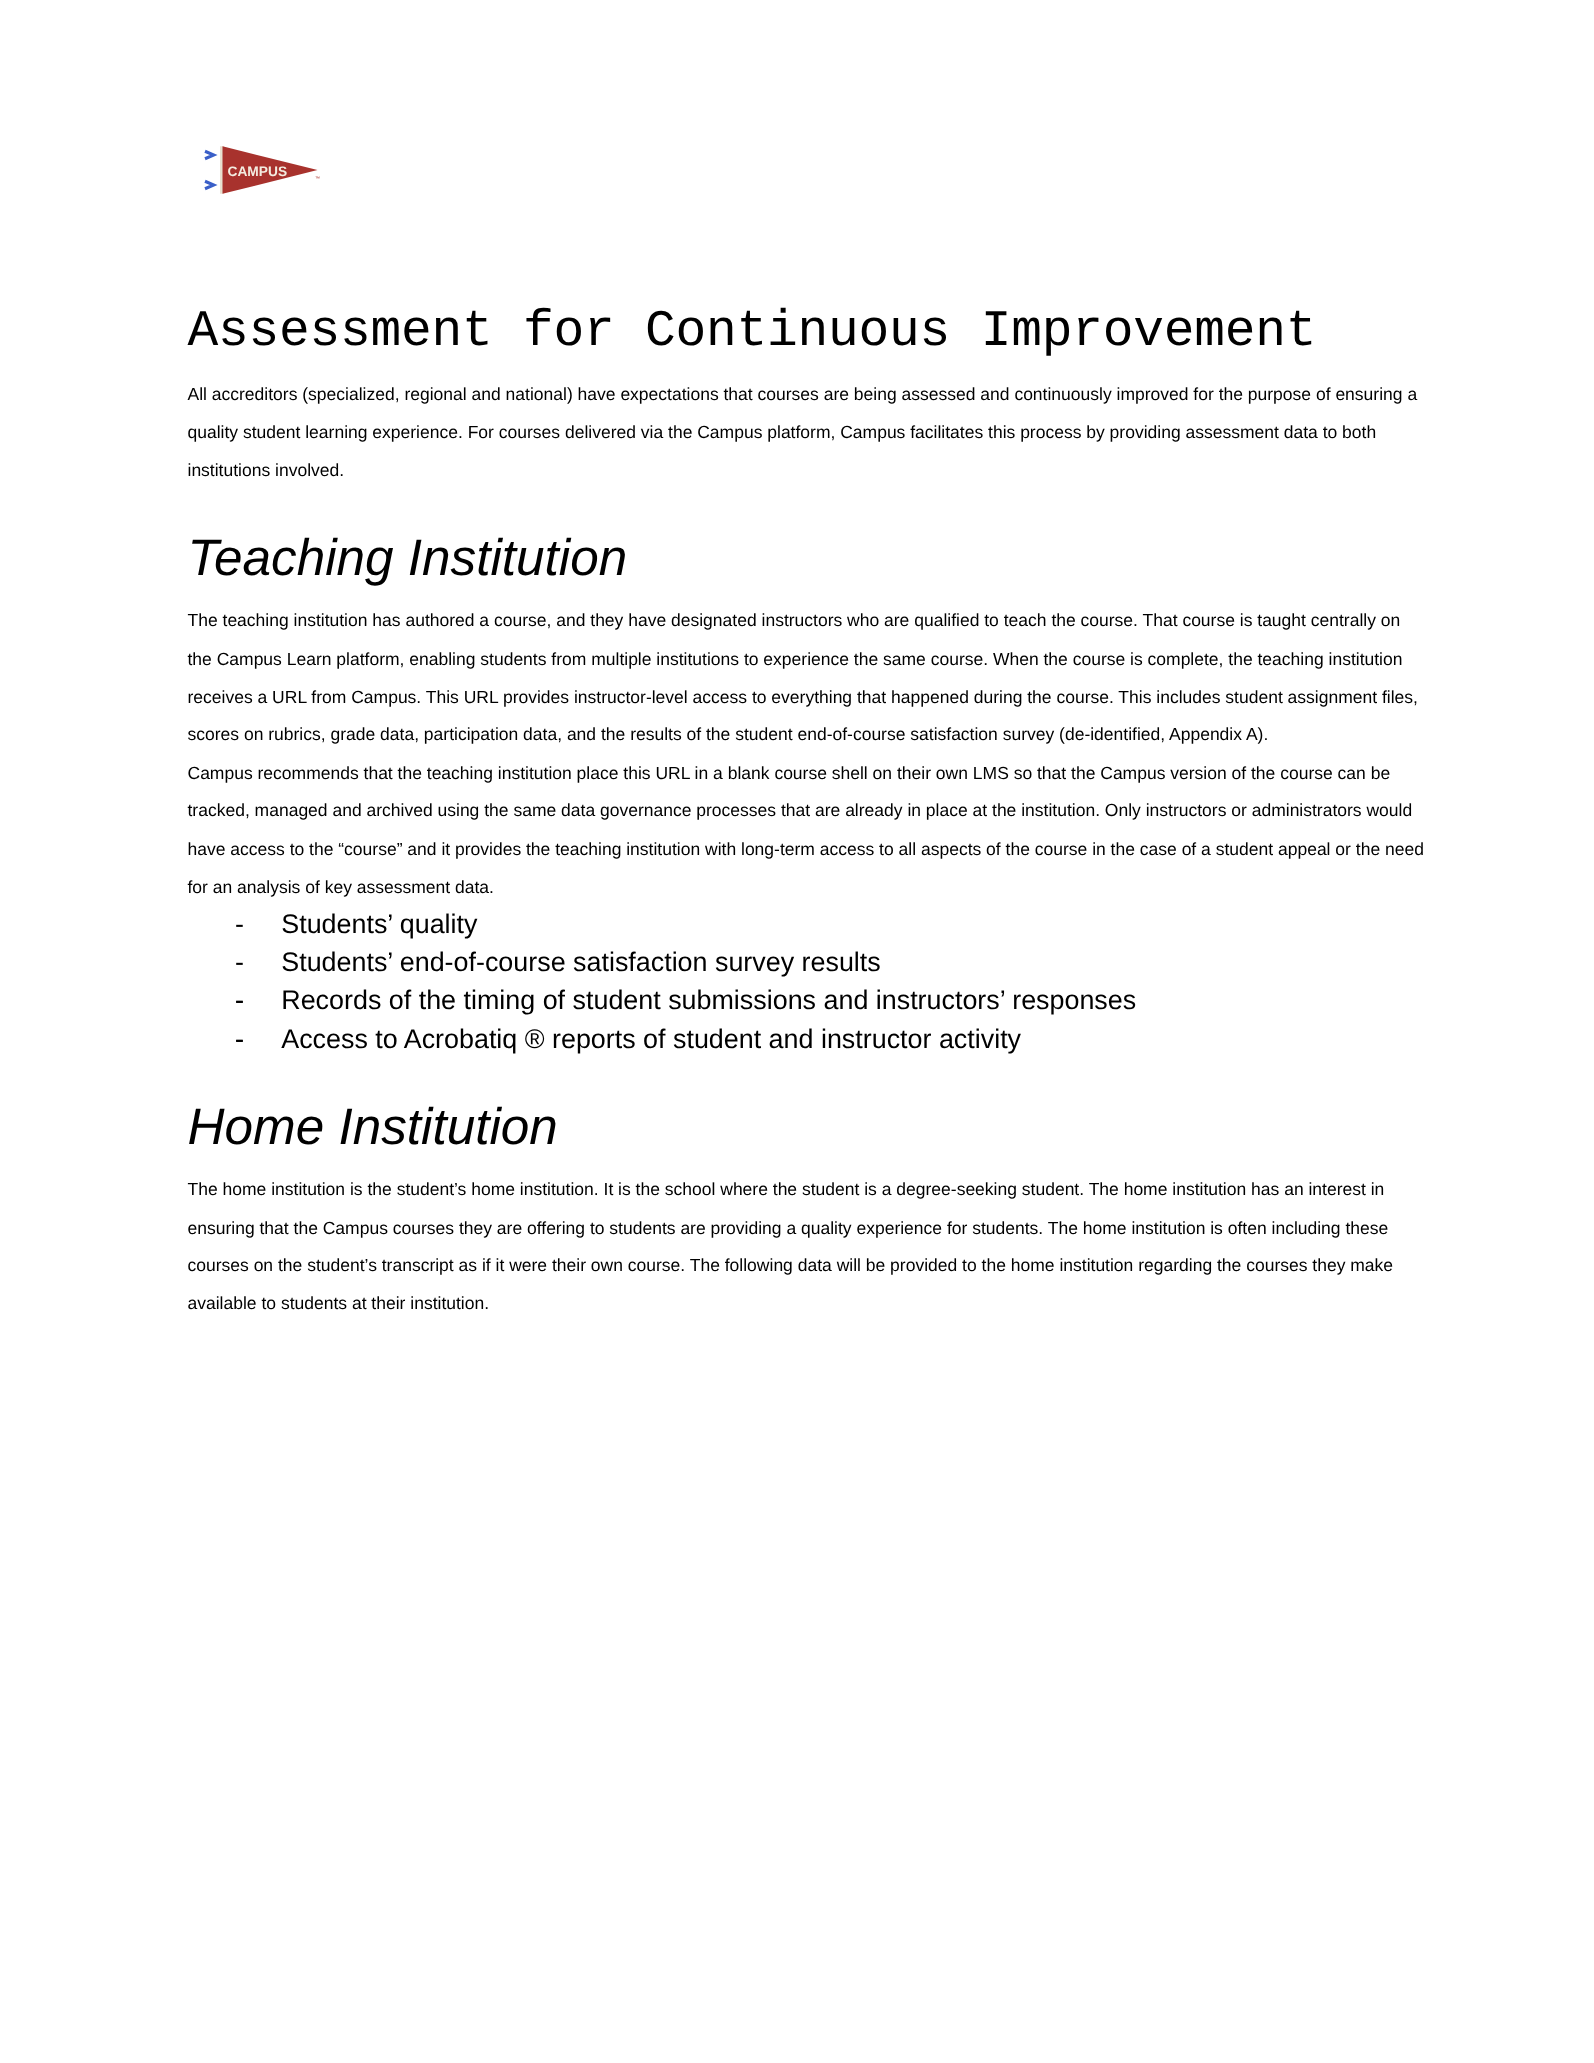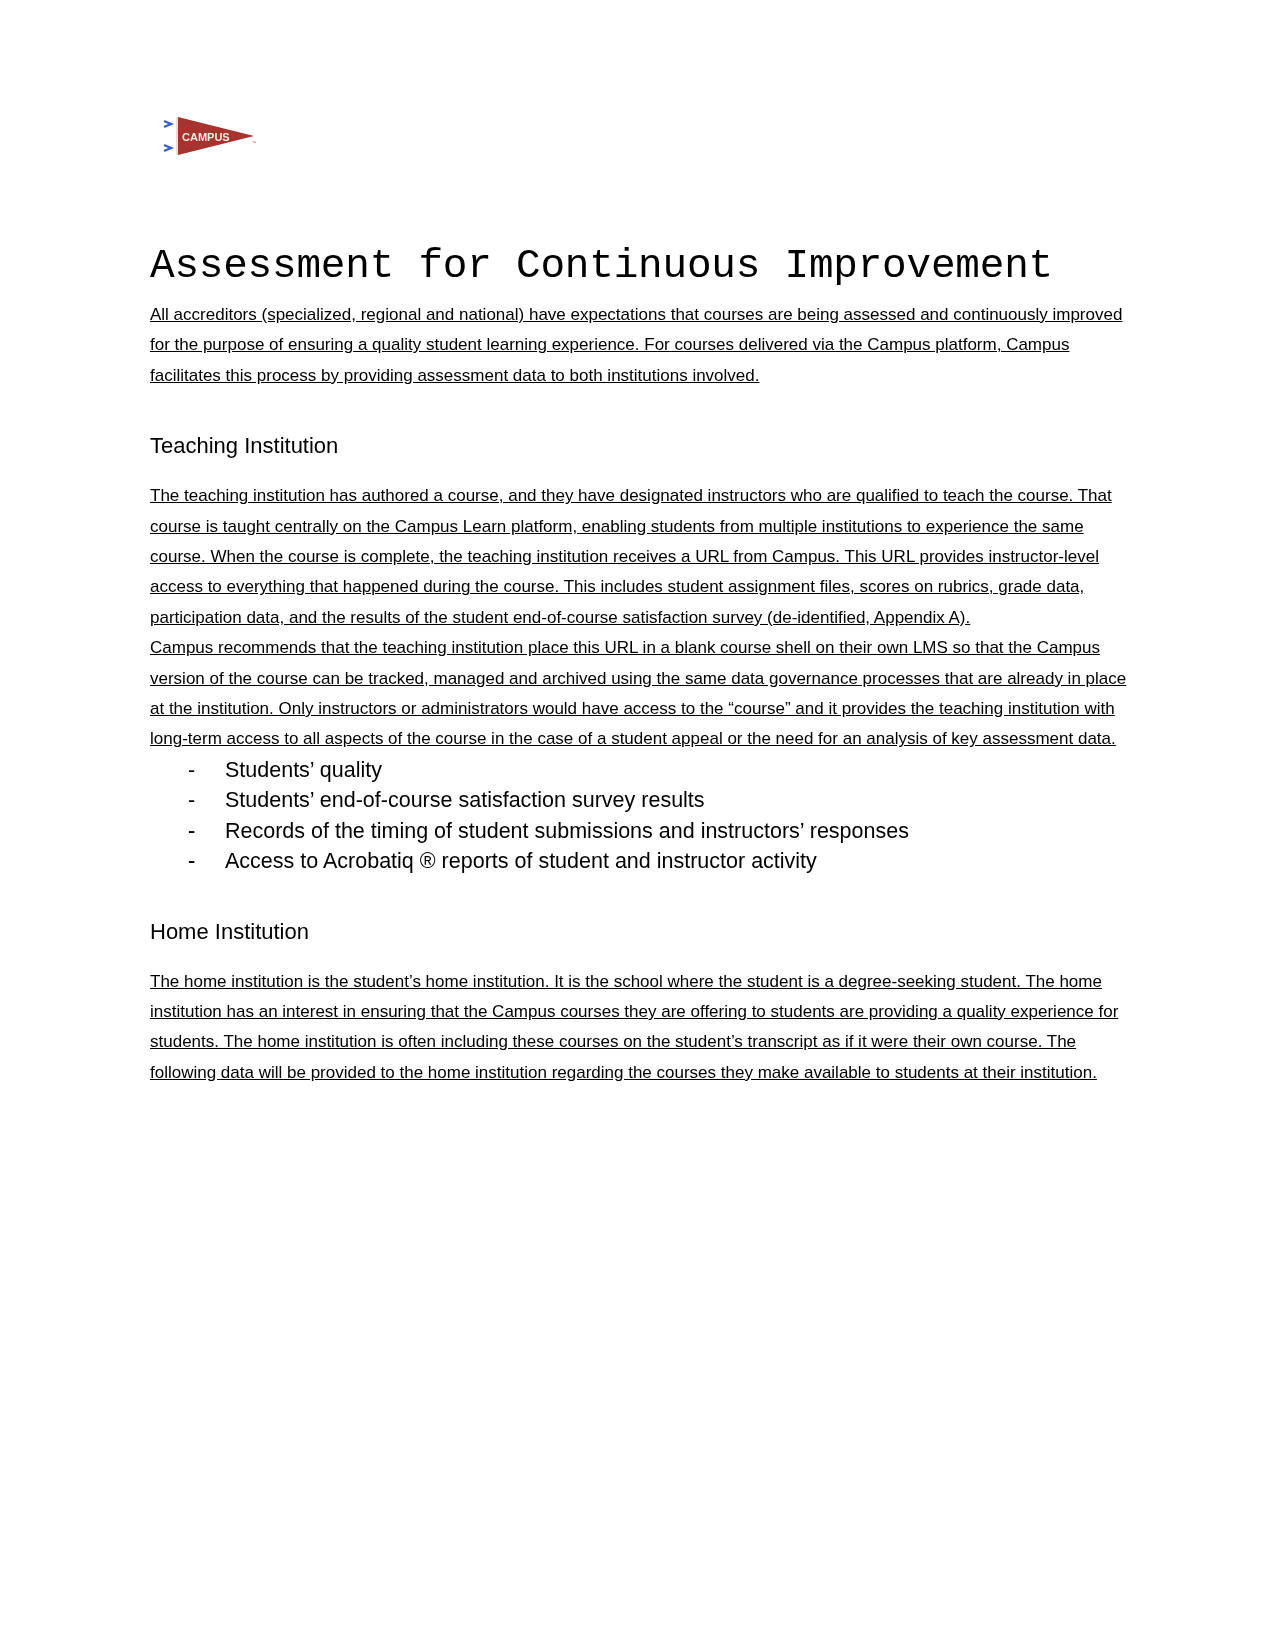--- a/index.html
+++ b/index.html
@@ -2,22 +2,22 @@
 <html><head>
 <meta charset="utf-8">
 <style>
   html, body { margin: 0; padding: 0; background: #ffffff; }
   body { width: 1275px; height: 1650px; position: relative; overflow: hidden;
          font-family: "Liberation Sans", sans-serif; color: #000; }
   .page { position: absolute; left: 0; top: 0; width: 1275px; height: 1200px; }
   .logo { position: absolute; left: 162px; top: 114px; width: 100px; height: 44px; }
   .content { position: absolute; left: 150px; top: 240px; width: 990px; }
   h1.title { font-weight: normal; font-size: 41px; line-height: 52px; margin: 0 0 8px 0; letter-spacing: -0.2px; font-family: Liberation Mono, monospace; }
-  h2.section { font-weight: normal; font-size: 22px; line-height: 42px; margin: 34px 0 14px 0; }
-  p { font-size: 17px; line-height: 30.4px; margin: 0; text-decoration: underline; }
+  h2.section { font-weight: normal; font-size: 41px; line-height: 42px; margin: 34px 0 14px 0; font-style: italic; }
+  p { font-size: 14px; line-height: 30.4px; margin: 0; }
   p + p { }
   .list-intro { margin-top: 30px; }
   ul.dash { list-style: none; margin: 0; padding: 0; }
   ul.dash li { font-size: 21.5px; line-height: 30.4px; position: relative; padding-left: 75px; }
   ul.dash li .dash-mark { position: absolute; left: 38px; top: 0; }
 </style>
 </head>
 <body>
 
 <div class="page">

